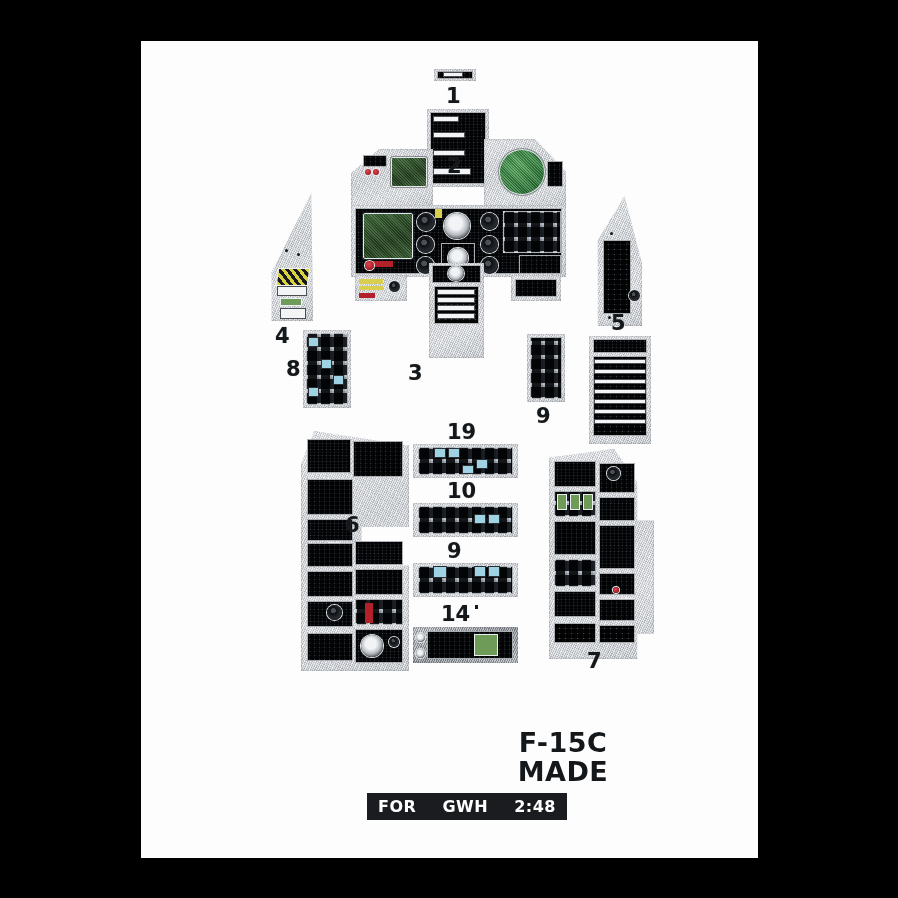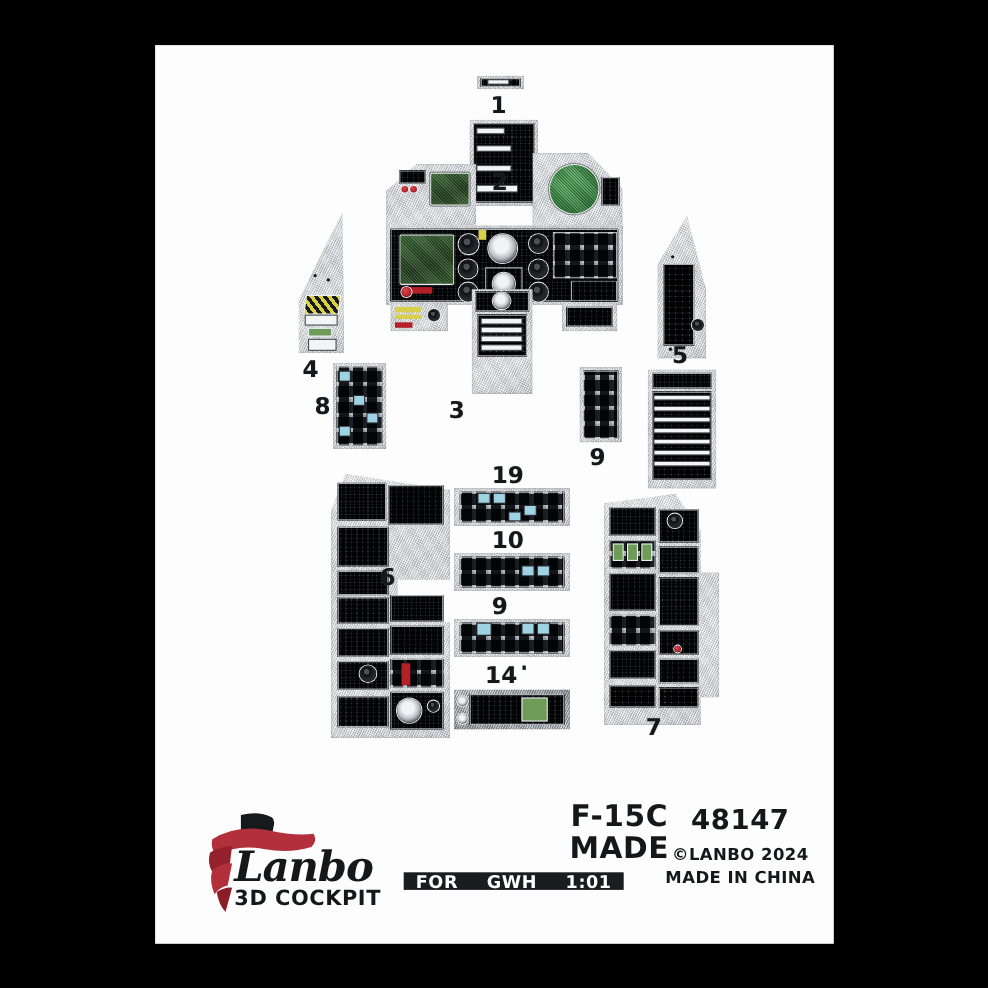--- a/index.html
+++ b/index.html
@@ -99,21 +99,21 @@
     font-family:"DejaVu Serif",serif;font-weight:700;font-style:italic;
     font-size:38px;letter-spacing:-1px;
   }
   .logo-sub{
     position:absolute;left:28px;top:75px;color:#15181b;
     font-family:"DejaVu Sans",sans-serif;font-weight:700;font-size:19px;letter-spacing:.5px;
   }
   #title-block{position:absolute;left:322px;top:688px;width:200px;text-align:center;}
   .t-line{color:#15181b;font-family:"DejaVu Sans",sans-serif;font-weight:700;font-size:27px;line-height:1.06;letter-spacing:.5px;}
   #forbar{
-    position:absolute;left:226px;top:752px;width:200px;height:16px;background:#1a1c1f;
+    position:absolute;left:226px;top:752px;width:200px;height:27px;background:#1a1c1f;
     display:flex;align-items:center;justify-content:space-between;padding:0 11px;box-sizing:border-box;
   }
   #forbar span{color:#fff;font-family:"DejaVu Sans",sans-serif;font-weight:700;font-size:16px;letter-spacing:.5px;}
   #right-block{position:absolute;left:452px;top:690px;width:160px;text-align:center;}
   .sku{color:#15181b;font-family:"DejaVu Sans",sans-serif;font-weight:700;font-size:25px;letter-spacing:.5px;}
   .cpr{color:#15181b;font-family:"DejaVu Sans",sans-serif;font-weight:700;font-size:15px;line-height:1.38;letter-spacing:.4px;margin-top:7px;}
 </style>
 </head>
 <body>
 
@@ -320,43 +320,27 @@
     <div class="lbl" style="left:300px;top:563px;">14</div>
     <div class="blk" style="left:334px;top:564px;width:3px;height:4px;"></div>
     <div class="part" style="left:272px;top:586px;width:105px;height:36px;">
       <div class="fret dark"></div>
       <div class="dense fine" style="left:14px;top:4px;width:86px;height:28px;"></div>
       <div class="dial w" style="left:3px;top:6px;width:9px;height:9px;"></div>
       <div class="dial w" style="left:3px;top:22px;width:9px;height:9px;"></div>
       <div class="grn" style="left:62px;top:8px;width:22px;height:20px;"></div>
     </div>
 
-    <div id="logo-block">
-      <svg id="ribbon" viewBox="0 0 120 96" aria-hidden="true">
-        <path d="M34 4 q16 -4 28 2 q3 2 2 7 l-2 10 q-14 -6 -28 -2 z" fill="#17191c"></path>
-        <path d="M8 26 q22 -14 52 -8 q22 5 40 3 q4 6 -2 12 q-20 6 -42 2 q-26 -5 -44 6 q-6 -7 -4 -15 z" fill="#b2303c"></path>
-        <path d="M6 38 q10 -6 20 -6 l-2 16 q-10 2 -16 8 q-5 -9 -2 -18 z" fill="#93202b"></path>
-        <path d="M8 54 q10 -7 18 -6 l-4 20 q-8 2 -12 8 q-5 -12 -2 -22 z" fill="#b2303c"></path>
-        <path d="M12 74 q8 -5 14 -4 l-6 22 q-6 -6 -8 -18 z" fill="#8c1d26"></path>
-      </svg>
-      <div class="logo-word">Lanbo</div>
-      <div class="logo-sub">3D COCKPIT</div>
-    </div>
 
     <div id="title-block">
       <div class="t-line">F-15C</div>
       <div class="t-line">MADE</div>
     </div>
 
     <div id="forbar">
       <span>FOR</span>
       <span>GWH</span>
-      <span>1:01</span>
-    </div>
-
-    <div id="right-block">
-      <div class="sku">48147</div>
-      <div class="cpr">©LANBO 2024</div>
-      <div class="cpr" style="margin-top:0;">MADE IN CHINA</div>
-    </div>
+      <span>2:48</span>
+    </div>
+
 
   </div>
 </div>
 
 </body></html>

